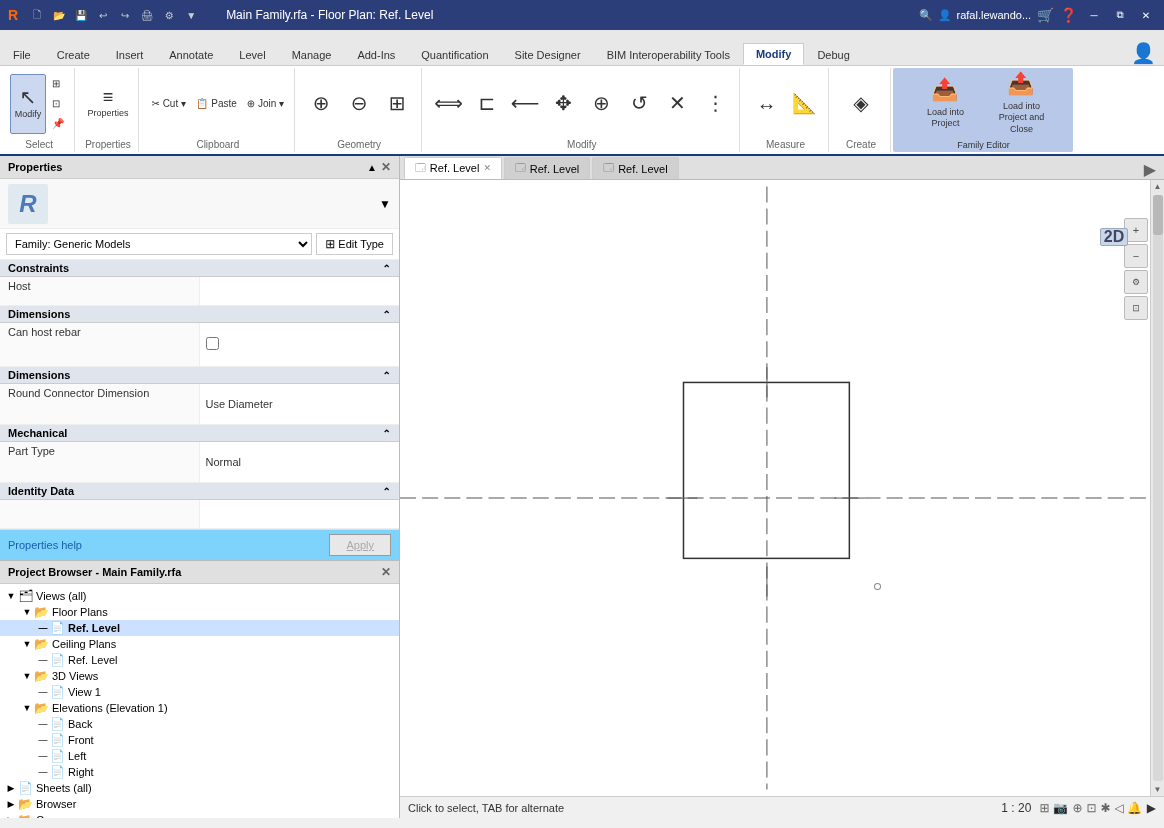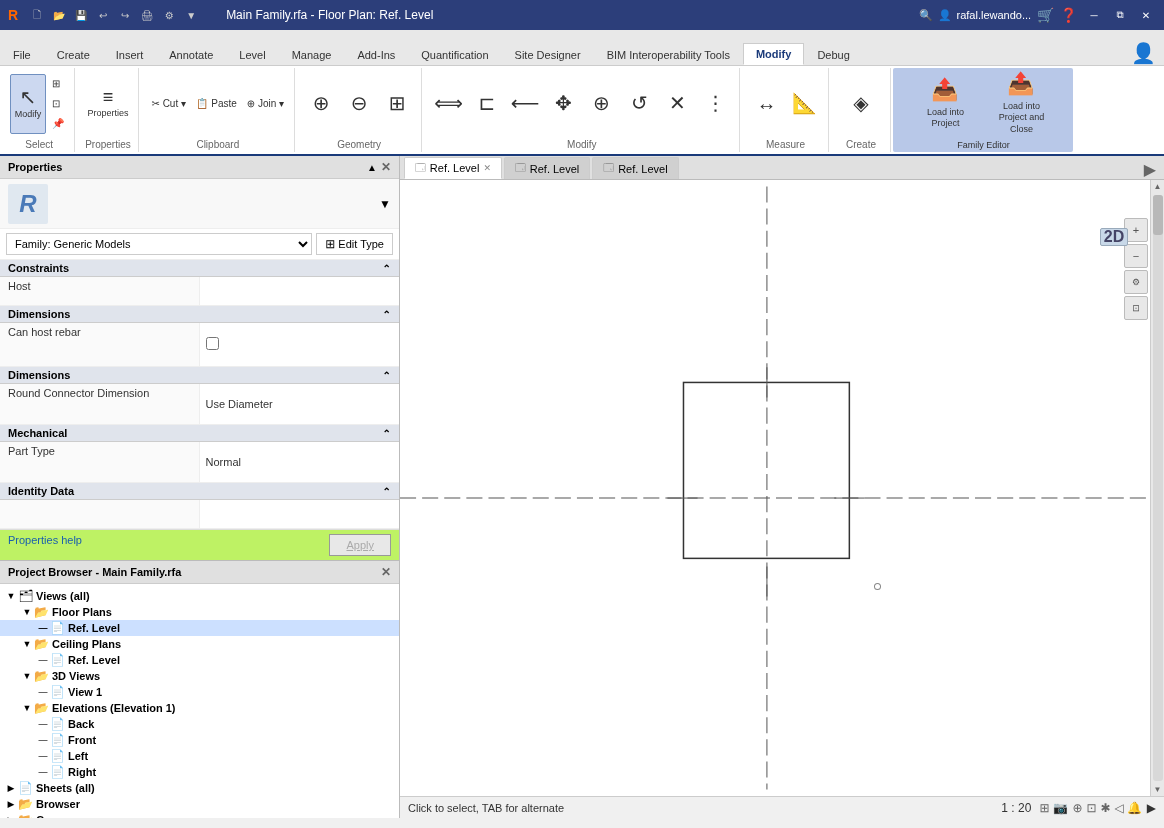--- a/index.html
+++ b/index.html
@@ -209,22 +209,22 @@
       padding: 3px 8px; font-size: 11px; color: #333;
       background: #fafafa; border-right: 1px solid #eee;
     }
     .prop-value {
       padding: 14px 6px; font-size: 11px; color: #333; background: white;
     }
     .prop-value input[type="checkbox"] { margin: 0; }
     .prop-value.editable { background: white; cursor: text; }
 
     .properties-footer {
-      display: flex; justify-content: space-between;
-      padding: 4px 8px; border-top: 1px solid #ddd; background: #bef264;
+      display: flex; align-items: center; justify-content: space-between;
+      padding: 4px 8px; border-top: 1px solid #ddd; background: #7dd3fc;
     }
     .prop-help-link { color: #1a5fad; text-decoration: none; font-size: 11px; }
     .apply-btn {
       padding: 2px 16px; font-size: 11px; border: 1px solid #999;
       background: #e8e8e8; cursor: pointer; height: 22px; text-decoration: underline;
     }
     .apply-btn:disabled { color: #aaa; cursor: default; }
 
     
     #project-browser {
@@ -241,21 +241,21 @@
       font-size: 11px;
     }
     .tree-item {
       display: flex; align-items: center; padding: 1px 4px; cursor: pointer;
       white-space: nowrap; user-select: none;
     }
     .tree-item.selected { background: #cce0ff; }
     .tree-item.bold-item { font-weight: bold; }
     .tree-expander { width: 14px; height: 14px; display: inline-flex; align-items: center; justify-content: center; font-size: 9px; flex-shrink: 0; }
     .tree-icon { width: 16px; height: 14px; display: inline-flex; align-items: center; justify-content: center; font-size: 12px; flex-shrink: 0; margin-right: 2px; }
-    .tree-label { font-size: 11px; font-weight: bold; }
+    .tree-label { font-size: 11px; }
 
     
     #canvas-area {
       flex: 1;
       display: flex;
       flex-direction: column;
       background: #f8f8f8;
       overflow: hidden;
     }
 

